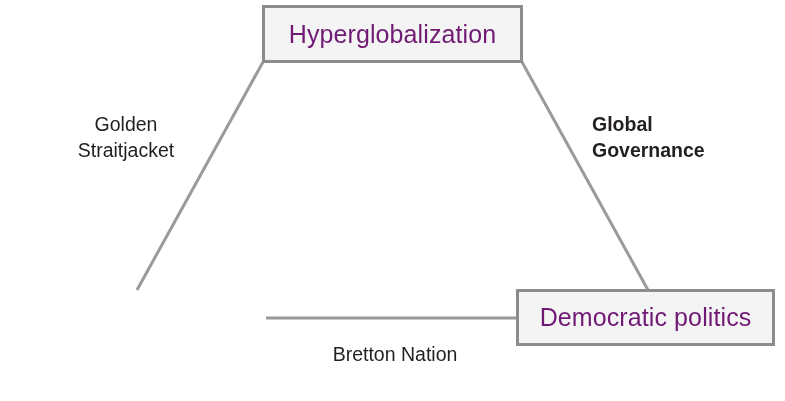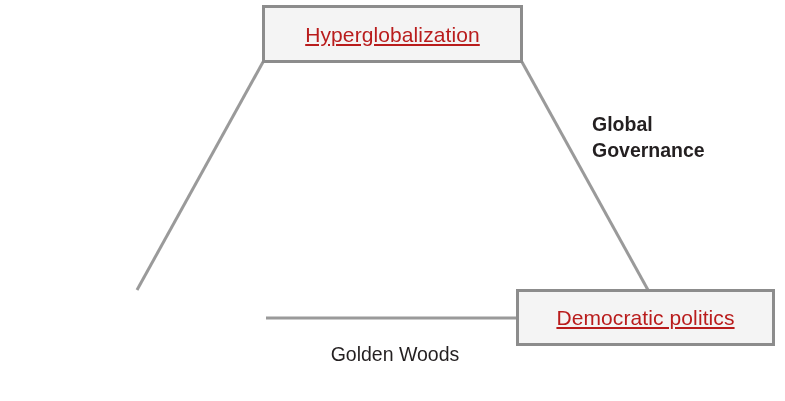--- a/index.html
+++ b/index.html
@@ -29,26 +29,25 @@
     position: absolute;
     box-sizing: border-box;
     background: #f4f4f4;
     border: 3px solid #8c8c8c;
     display: flex;
     align-items: center;
     justify-content: center;
     z-index: 3;
   }
   .node-label {
-    font-size: 21px;
+    font-size: 25px;
     line-height: 1;
     letter-spacing: 0.1px;
-    color: #b91c1c;
+    color: #701a75;
     white-space: nowrap;
-    text-decoration: underline;
   }
   #node-hyperglobalization {
     left: 262px;
     top: 5px;
     width: 261px;
     height: 58px;
   }
   #node-nation-state {
     left: 4px;
     top: 289px;
@@ -102,23 +101,27 @@
 
   <div class="node-box" id="node-hyperglobalization">
     <span class="node-label">Hyperglobalization</span>
   </div>
 
 
   <div class="node-box" id="node-democratic-politics">
     <span class="node-label">Democratic politics</span>
   </div>
 
+  <div class="edge-label" id="edge-label-golden-straitjacket">
+    <div>Golden</div>
+    <div>Straitjacket</div>
+  </div>
 
   <div class="edge-label" id="edge-label-global-governance">
     <div>Global</div>
     <div>Governance</div>
   </div>
 
   <div class="edge-label" id="edge-label-bretton-woods">
-    <div>Golden Woods</div>
+    <div>Bretton Nation</div>
   </div>
 
 </div>
 
 </body></html>

